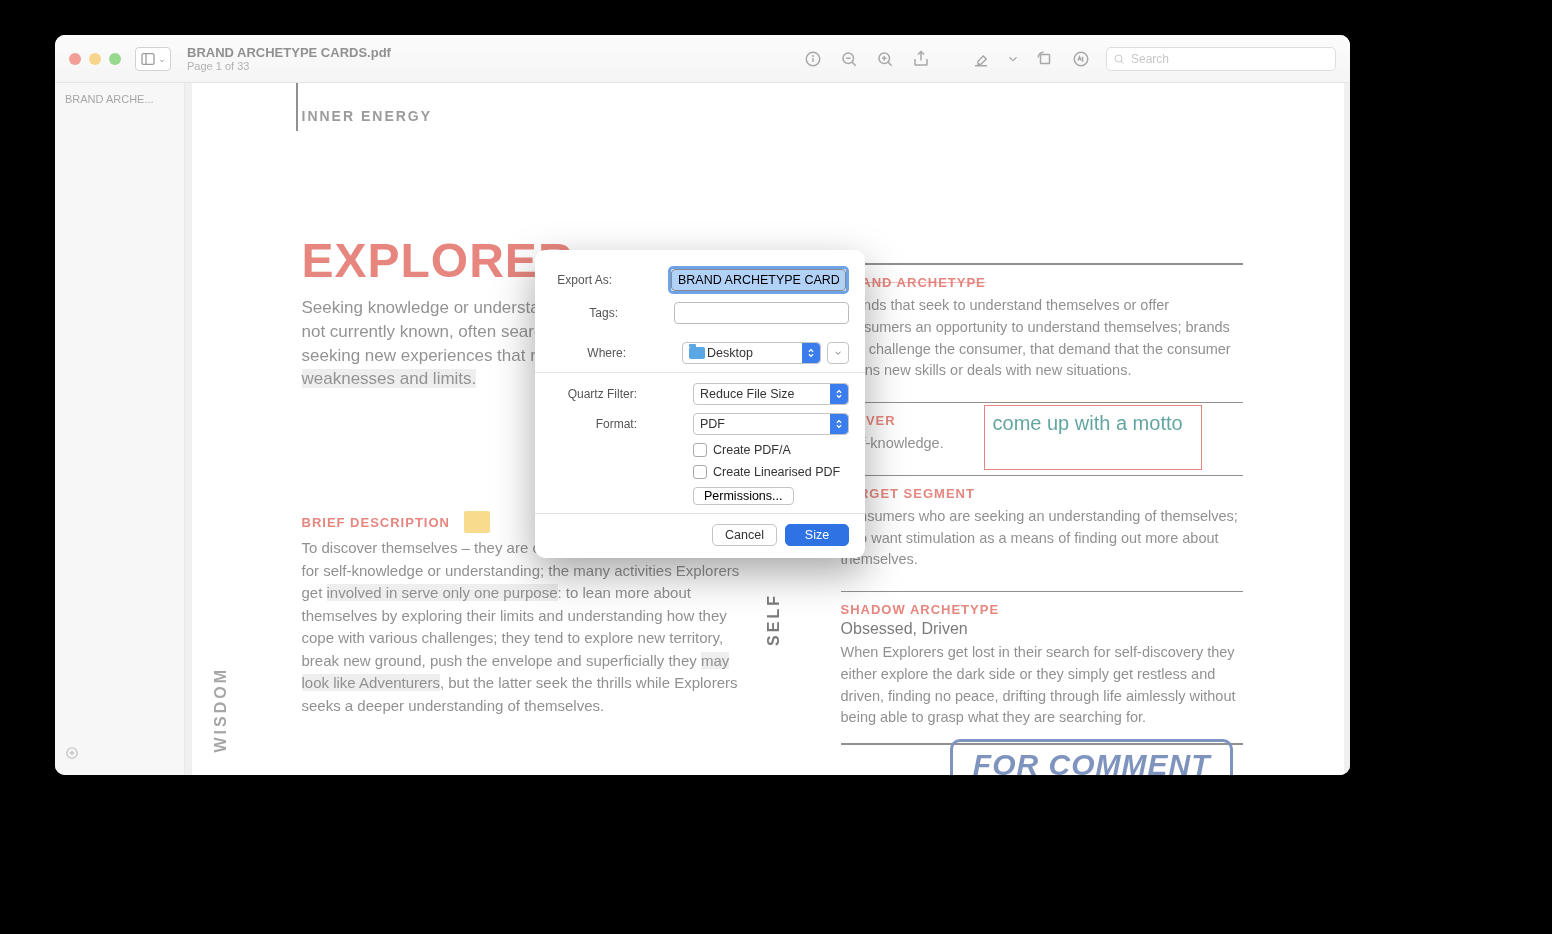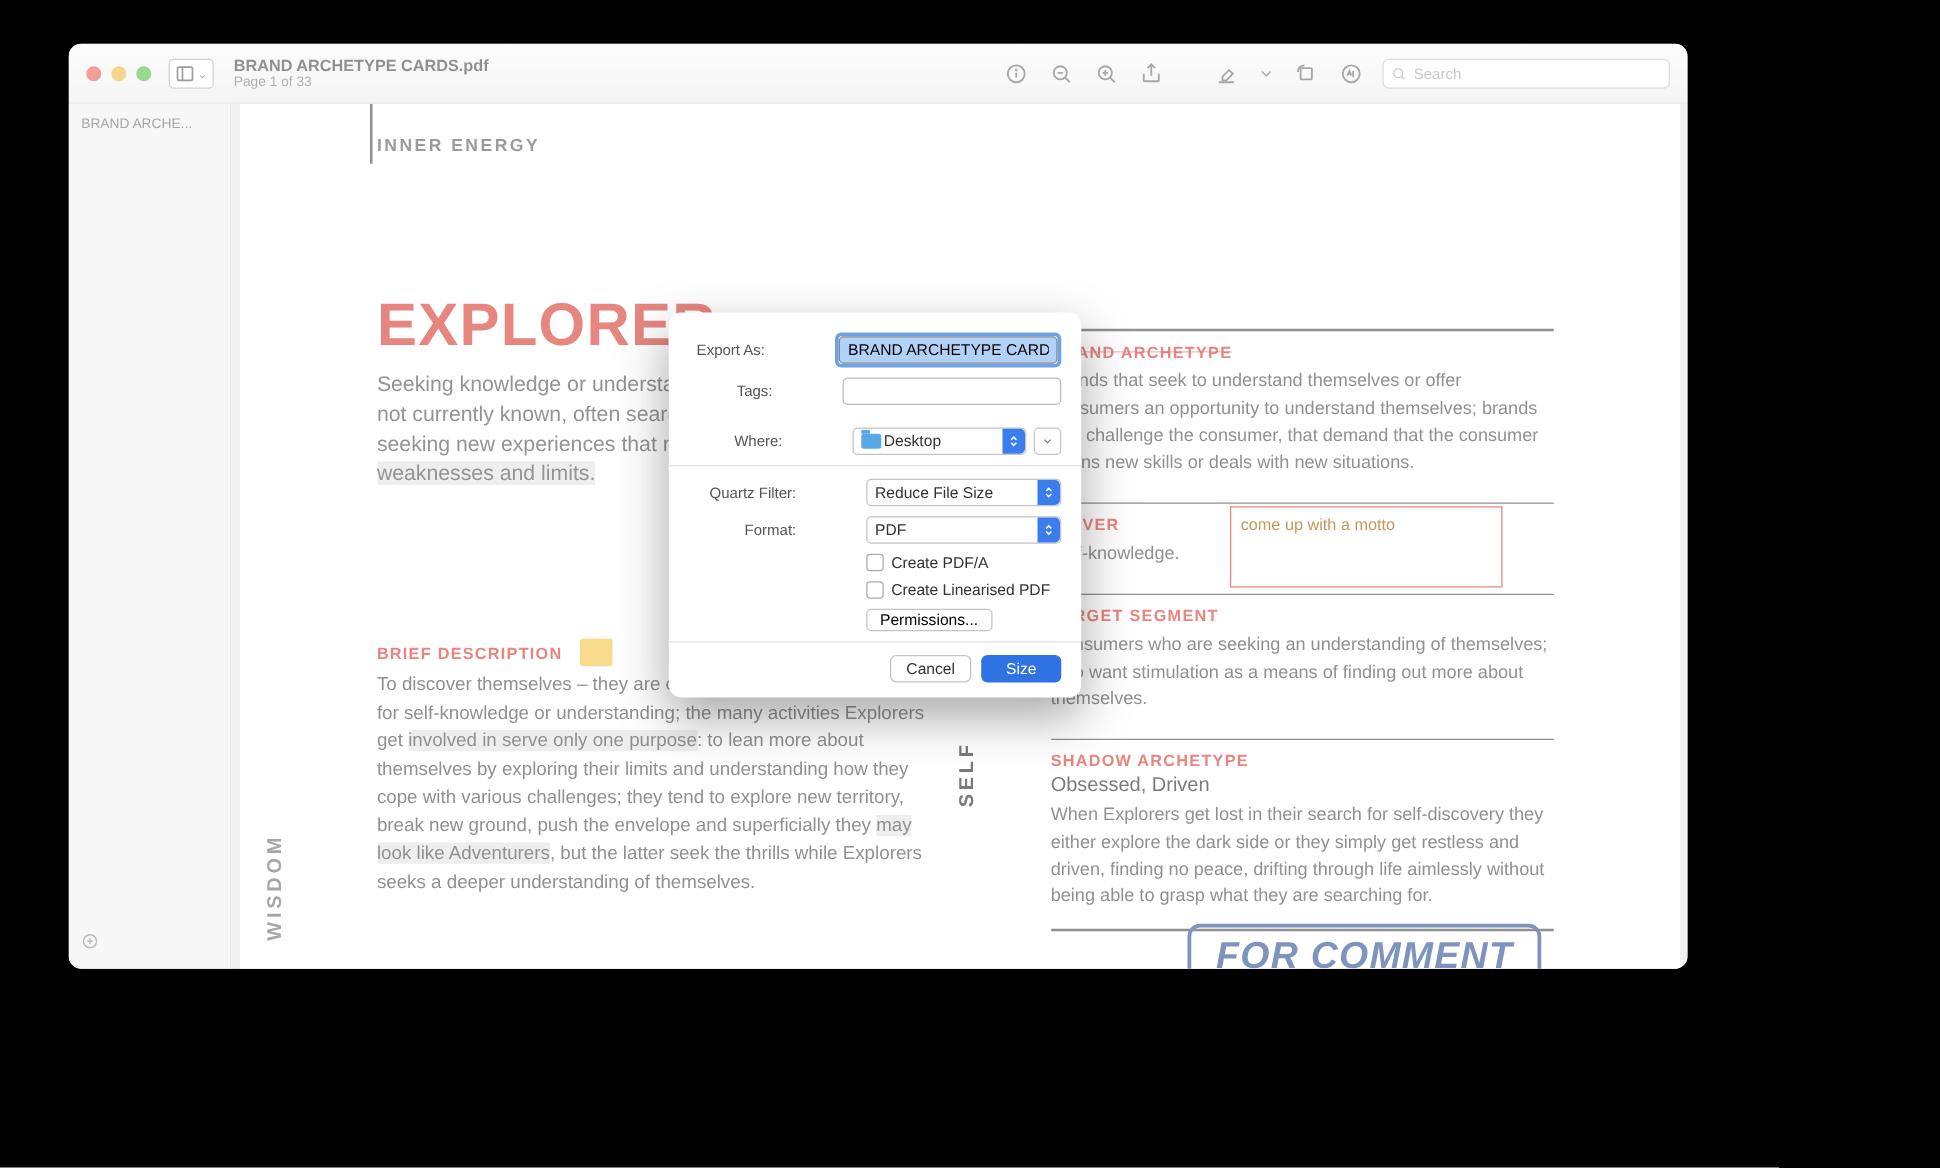--- a/index.html
+++ b/index.html
@@ -33,21 +33,21 @@
 .sidelabel.self { right: 8px; top: 510px; color:#333; }
 .inner-energy { position:absolute; top:25px; left:110px; color:#666; font-size:14px; letter-spacing:2px; font-weight:600;}
 .inner-div { position:absolute; top:0; left:104px; width:2px; height:48px; background:#555;}
 .title-red { font-size: 48px; font-weight: 800; color:#d9453a; letter-spacing:1px; margin-top: 90px; }
 .body-txt { font-size: 17px; color:#5a5a5a; line-height: 1.4; margin-top: 8px; }
 .hl-yellow { background: #f5c850; }
 .hl-green { background: #e5e5e5; }
 .section-label { font-size:13px; color:#d9453a; font-weight:700; letter-spacing:1px; }
 .section-label-u { font-size:13px; color:#d9453a; font-weight:700; letter-spacing:1px; text-decoration: line-through; text-decoration-color: rgba(200,50,50,0.5); }
 .rtxt { font-size:14.5px; color:#555; line-height:1.5; margin-top:4px; }
-.rbox { border:1px solid #d9453a; position:absolute; padding:6px 8px; color:#a16207; font-size:13px; }
+.rbox { border:1px solid #d9453a; position:absolute; padding:6px 8px; color:#0f766e; font-size:20px; }
 .divider { border-top:1px solid #555; margin: 20px 0 8px; }
 .note-icon { width:26px; height:22px; background:#f5c850; border-radius:2px; display:inline-block; position:relative; margin-left:14px;}
 .note-icon::after { content:''; position:absolute; bottom:-5px; left:6px; border:5px solid transparent; border-top-color:#f5c850;}
 .shadow-b { font-weight:400; font-size:16px; color:#333; margin-top:2px; }
 .for-comment { position:absolute; bottom:-8px; right:110px; border:3px solid #3a5a9a; border-radius:10px; padding: 6px 20px; color:#3a5a9a; font-style:italic; font-weight:800; font-size:30px; letter-spacing:1px; }
 
 
 .sheet { position:absolute; top:250px; left:535px; width:330px; background:#fff; border-radius:10px; box-shadow: 0 15px 40px rgba(0,0,0,0.35); z-index:10; padding:16px 16px 12px; font-size:12.5px; color:#333;}
 .sheet .row { display:flex; align-items:center; margin-bottom:8px; gap:8px; }
 .sheet label.lbl { width:75px; text-align:right; color:#555; font-size:12px; }

